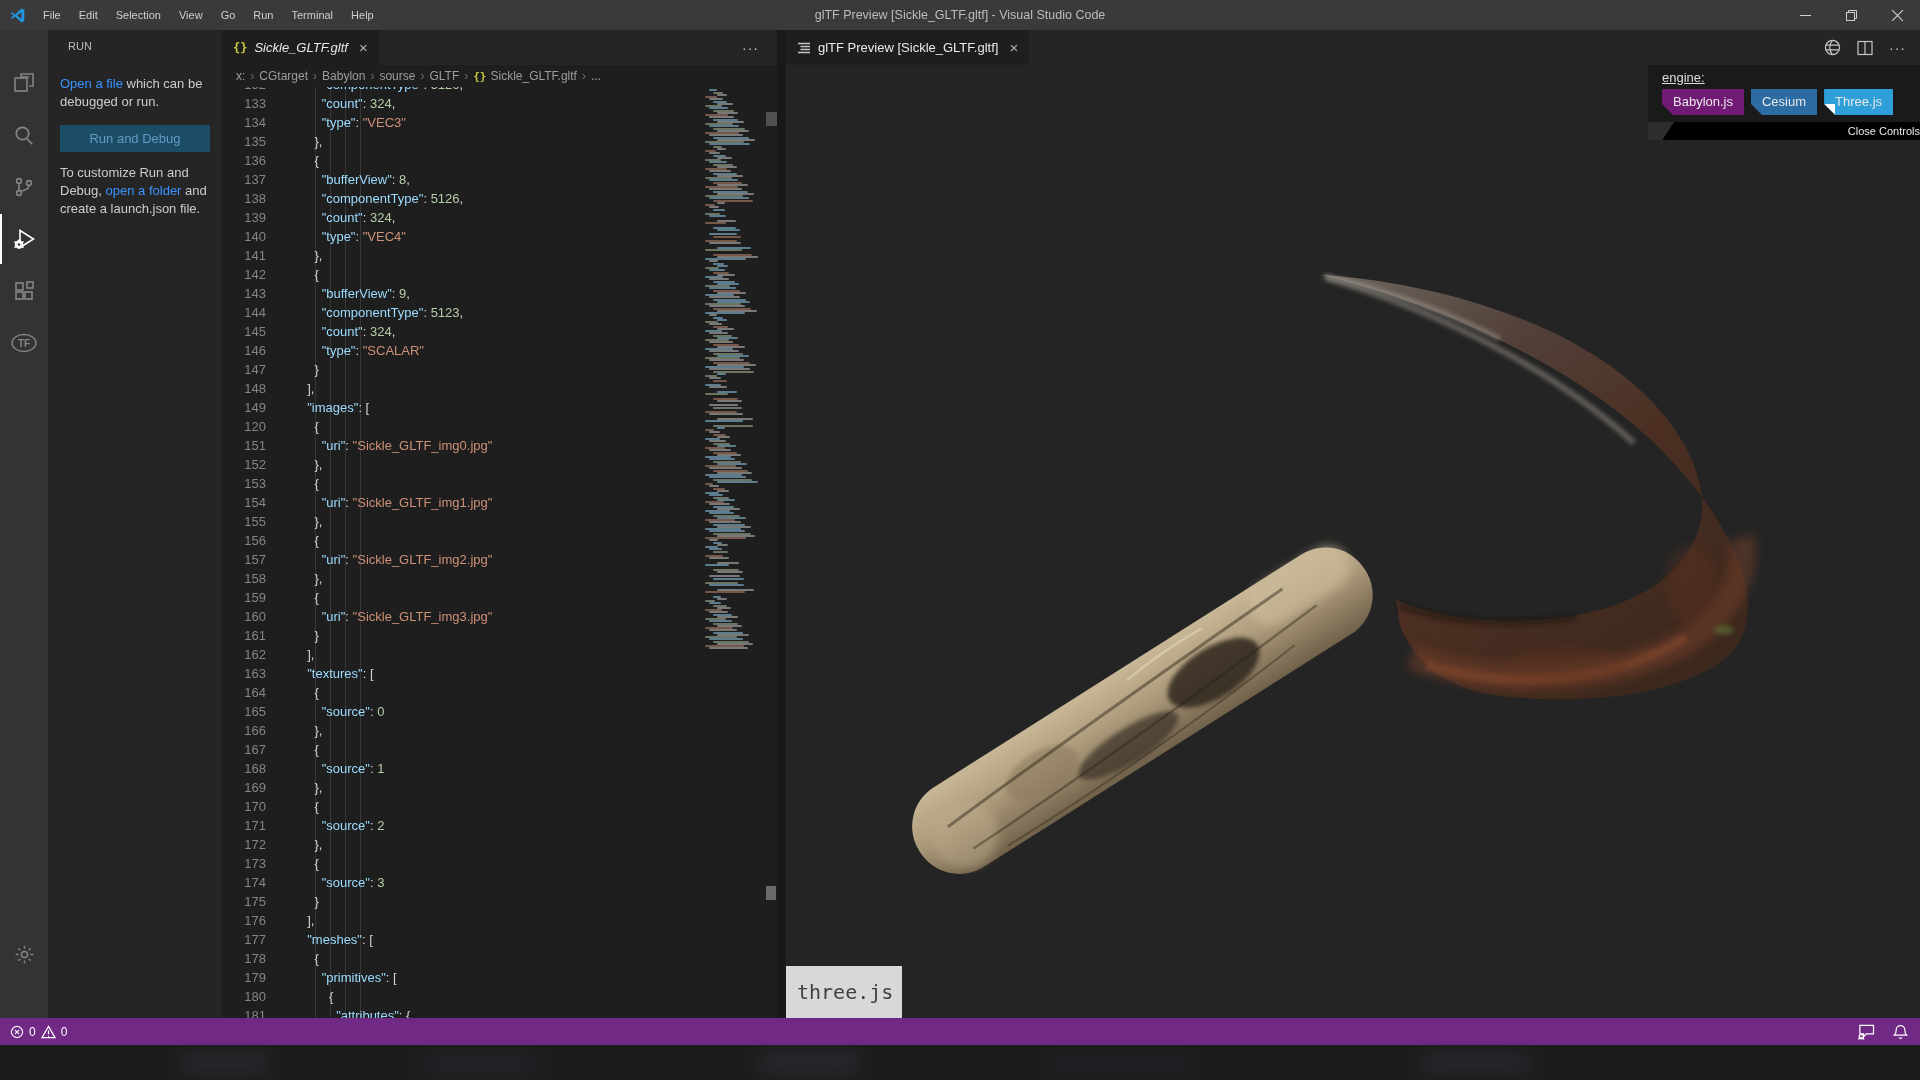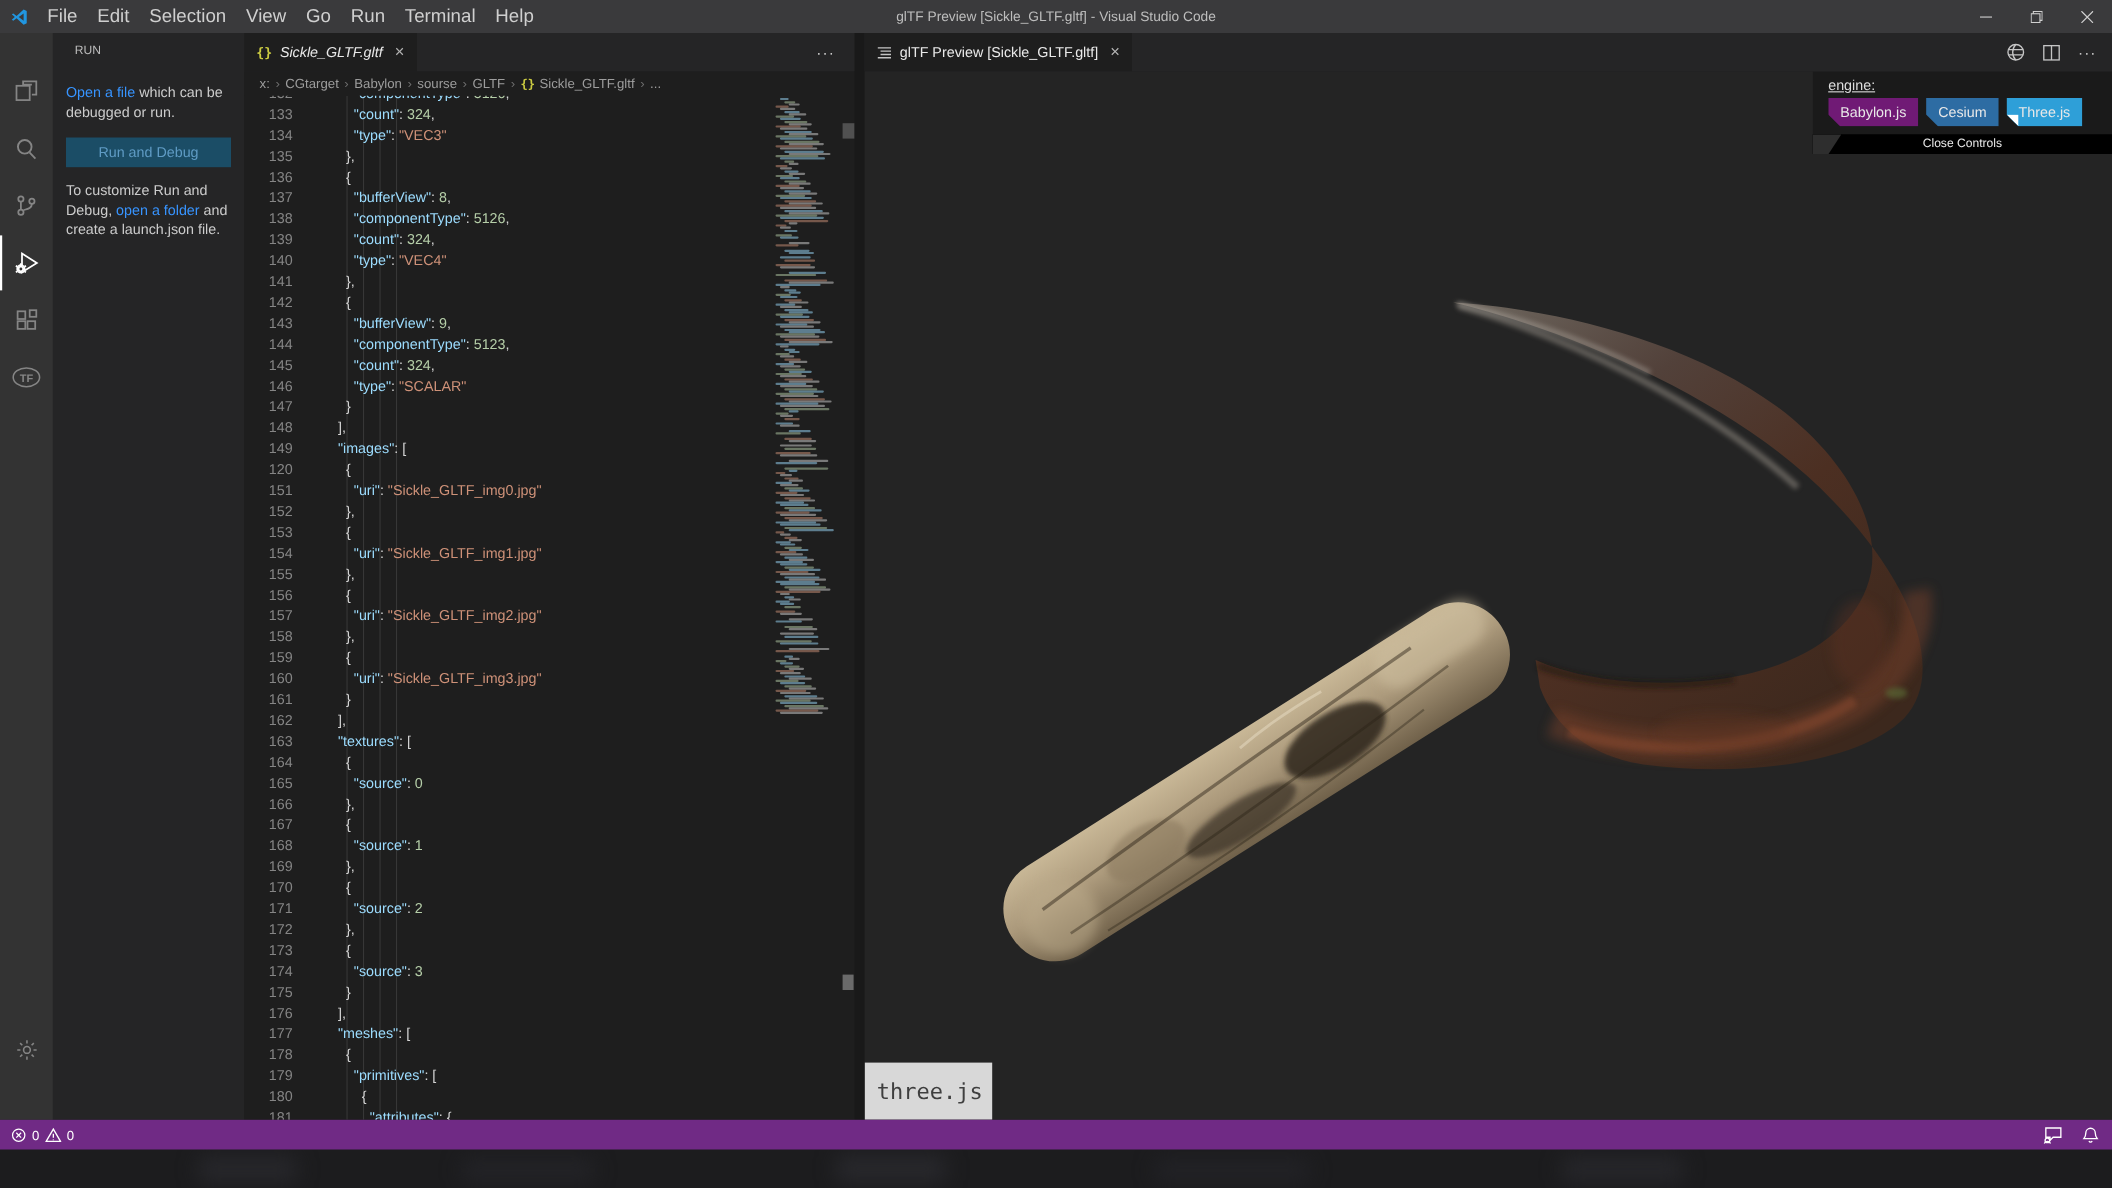--- a/index.html
+++ b/index.html
@@ -6,21 +6,21 @@
   html,body { background:#111; }
   #root {
     position:relative; width:1920px; height:1080px; overflow:hidden;
     background:#1e1e1e; font-family:"Liberation Sans", sans-serif;
     -webkit-font-smoothing:antialiased;
   }
   
   .titlebar { position:absolute; left:0; top:0; width:1920px; height:30px; background:#3a3a3c; display:flex; align-items:center; z-index:40; }
   .vscode-logo { width:17px; height:17px; margin:0 8px 0 9px; flex:0 0 auto; }
   .menubar { display:flex; align-items:center; height:100%; }
-  .menu-item { color:#cfcfcf; font-size:17px; padding:0 9px; height:100%; display:flex; align-items:center; cursor:default; }
+  .menu-item { color:#cfcfcf; font-size:11px; padding:0 9px; height:100%; display:flex; align-items:center; cursor:default; }
   .win-title { position:absolute; left:0; right:0; text-align:center; color:#bdbdbd; font-size:12.5px; pointer-events:none; }
   .win-controls { position:absolute; right:0; top:0; height:30px; display:flex; }
   .win-btn { width:46px; height:30px; display:flex; align-items:center; justify-content:center; color:#d0d0d0; }
   
   .activitybar { position:absolute; left:0; top:30px; width:48px; height:988px; background:#333333; z-index:30; }
   .ab-item { position:absolute; left:0; width:48px; height:50px; display:flex; align-items:center; justify-content:center; color:#858585; }
   .ab-item.active { color:#ffffff; border-left:2px solid #ffffff; }
   .ab-item svg { display:block; }
   .ab-gear { position:absolute; bottom:44px; left:0; width:48px; height:40px; display:flex; align-items:center; justify-content:center; color:#858585; }
   
@@ -59,21 +59,21 @@
   .sickle-svg { position:absolute; left:0; top:0; }
   
   .gui-panel { position:absolute; top:0; right:0; width:272px; font-size:13px; color:#eeeeee; z-index:5; }
   .gui-row-engine { background:rgba(26,26,26,.95); padding:5px 6px 7px 14px; }
   .gui-engine-label { font-size:13px; color:#dddddd;text-decoration:underline; }
   .gui-btn-row { display:flex; gap:7px; margin-top:4px; }
   .engine-btn { position:relative; border:none; color:#e8e8e8; font-size:13px; font-family:"Liberation Sans",sans-serif; padding:5px 11px 6px; cursor:pointer; clip-path:polygon(0 0,100% 0,100% 100%,11px 100%,0 calc(100% - 11px)); }
   .engine-btn.active::after { content:""; position:absolute; left:0; bottom:0; width:11px; height:11px; background:#ffffff; clip-path:polygon(0 0,100% 100%,100% 0); }
   .gui-row-bg { background:rgba(26,26,26,.95); border-top:1px solid #333; display:flex; align-items:center; gap:11px; padding:9px 0 9px 13px; }
   .gui-checkbox { width:15px; height:15px; background:#2d5f92; cursor:pointer; }
-  .gui-row-close { position:relative; background:#000000; height:18px; display:flex; align-items:center; justify-content:center; font-size:11px; color:#e8e8e8; cursor:pointer; }
+  .gui-row-close { position:relative; background:#000000; height:18px; display:flex; align-items:center; justify-content:flex-end; font-size:11px; color:#e8e8e8; cursor:pointer; }
   .gui-row-close::before { content:""; position:absolute; left:0; top:0; height:100%; width:26px; background:#2e2e2e; clip-path:polygon(0 0,100% 0,55% 100%,0 100%); }
   .watermark { position:absolute; left:0; bottom:0; width:116px; height:52px; background:#d8d8d8; display:flex; align-items:center; padding-left:11px; font-family:"DejaVu Sans Mono", monospace; font-size:20px; color:#3f3f3f; }
   
   .statusbar { position:absolute; left:0; top:1018px; width:1920px; height:27px; display:flex; align-items:center; padding:0 10px; color:#ffffff; font-size:12px; z-index:40; }
   .sb-group { display:flex; align-items:center; gap:5px; cursor:pointer; }
   .sb-right { position:absolute; right:12px; display:flex; align-items:center; gap:18px; }
   
   .taskbar { position:absolute; left:0; top:1045px; width:1920px; height:35px; background:#1c1c1e; overflow:hidden; }
   .tb-blob { position:absolute; filter:blur(9px); border-radius:6px; }
 </style>

